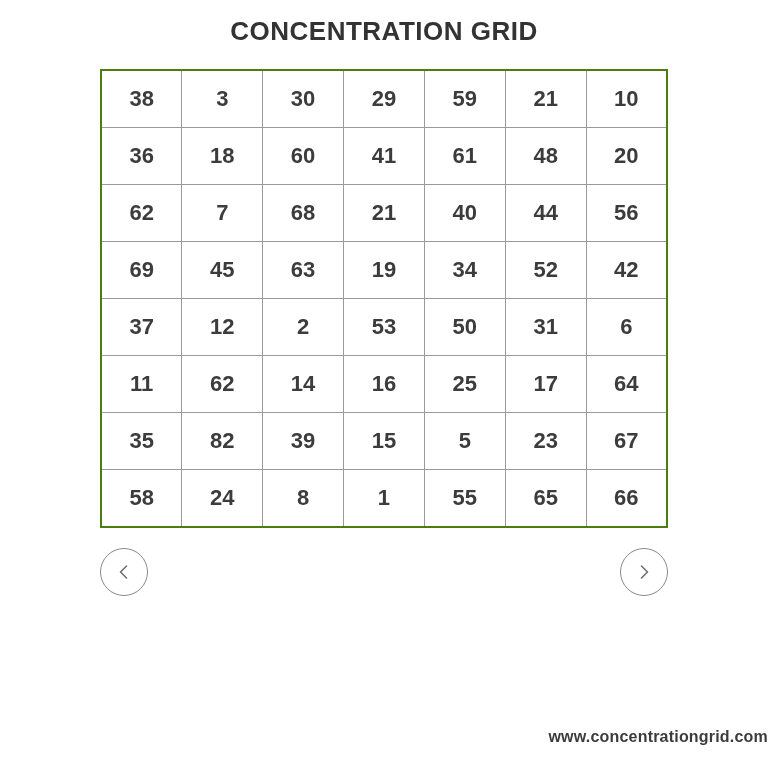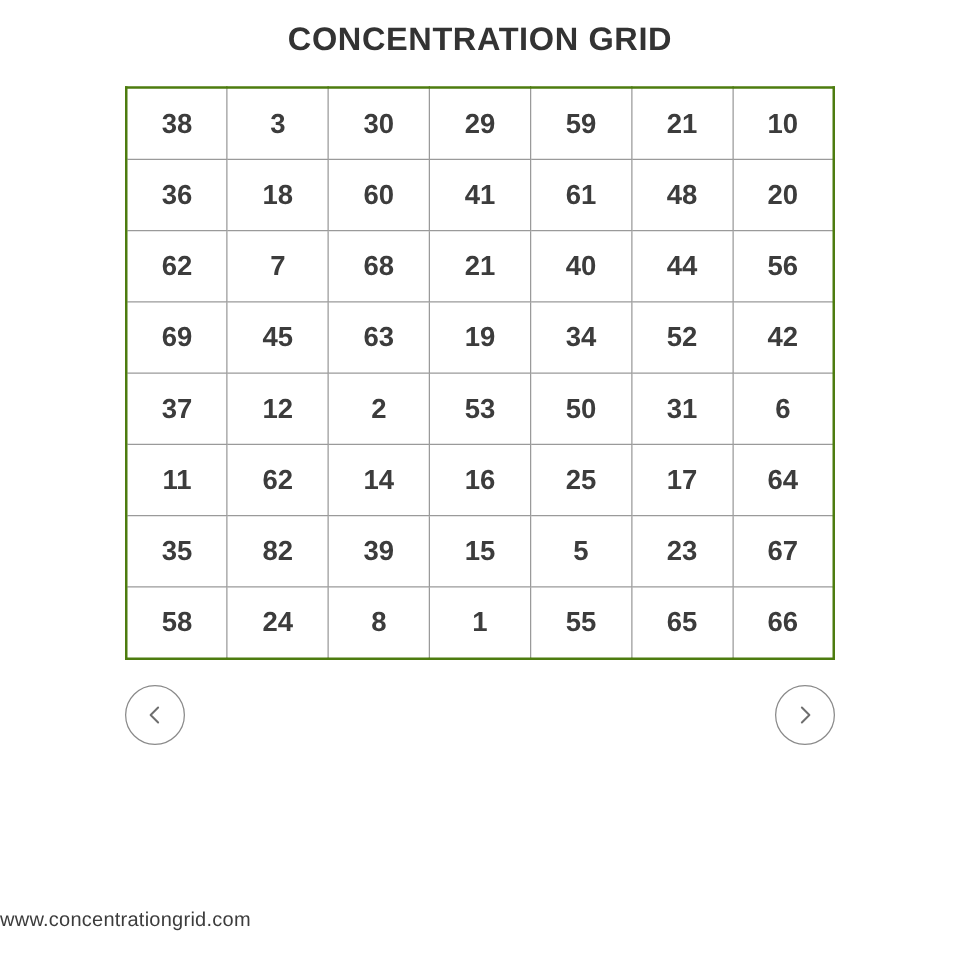--- a/index.html
+++ b/index.html
@@ -69,24 +69,25 @@
     cursor: pointer;
   }
   .nav-btn svg {
     display: block;
   }
   .footer {
     position: absolute;
     bottom: 22px;
     left: 0;
     right: 0;
-    text-align: left;
+    text-align: right;
     font-size: 16px;
     color: #3c3c3c;
     letter-spacing: 0.2px;
+    font-weight: bold;
   }
 </style>
 </head>
 <body>
 
 <div class="page">
 
   <div class="page-title">CONCENTRATION GRID</div>
 
   <div class="grid-wrap">

